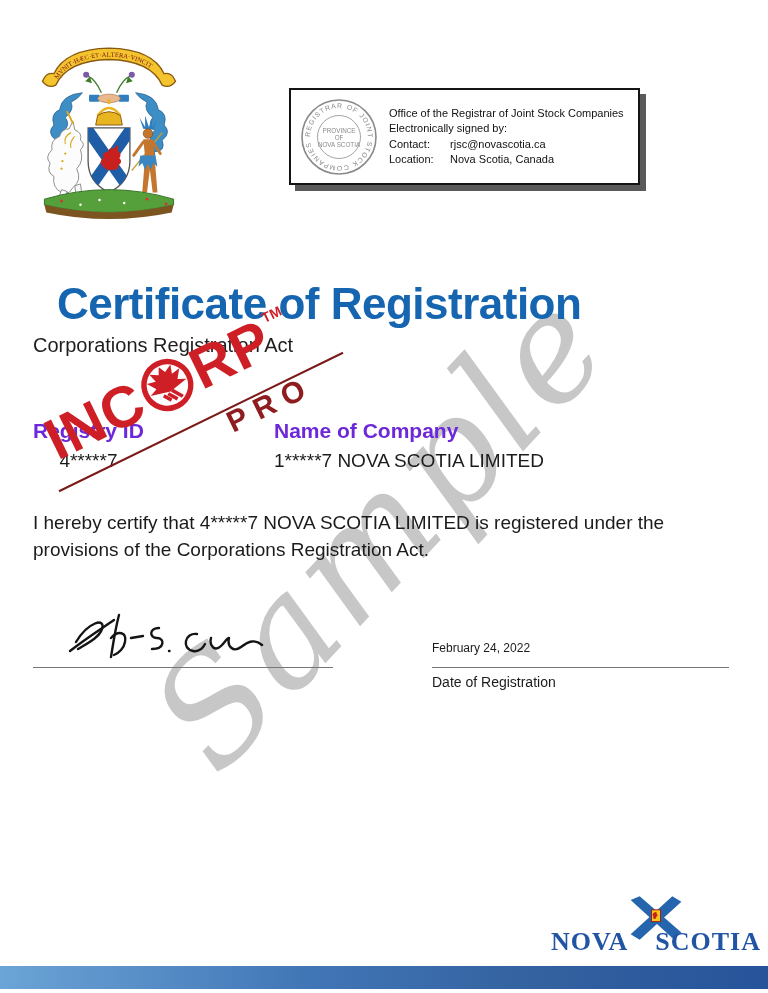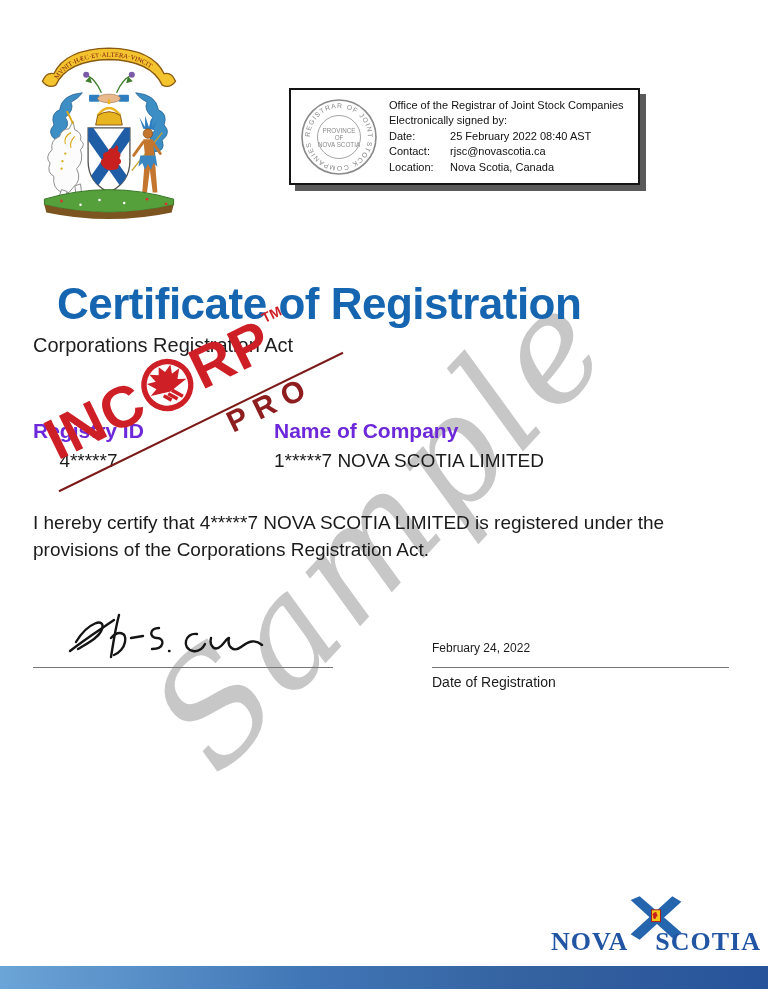--- a/index.html
+++ b/index.html
@@ -159,24 +159,20 @@
       <text font-size="6.8" fill="#8a8a8a" letter-spacing="1.1">
         <textPath href="#sealArc">REGISTRAR OF JOINT STOCK COMPANIES •</textPath>
       </text>
       <text x="40" y="36" text-anchor="middle" font-size="6.3" fill="#8a8a8a">PROVINCE</text>
       <text x="40" y="43" text-anchor="middle" font-size="6.3" fill="#8a8a8a">OF</text>
       <text x="40" y="50" text-anchor="middle" font-size="6.3" fill="#8a8a8a">NOVA SCOTIA</text>
     </svg>
     <div class="stamp-text">
       <div>Office of the Registrar of Joint Stock Companies</div>
       <div>Electronically signed by:</div>
-      <div>
-        <span class="stamp-label">Date:</span>
-        <span>25 February 2022 08:40 AST</span>
-      </div>
       <div>
         <span class="stamp-label">Contact:</span>
         <span>rjsc@novascotia.ca</span>
       </div>
       <div>
         <span class="stamp-label">Location:</span>
         <span>Nova Scotia, Canada</span>
       </div>
     </div>
   </div>

